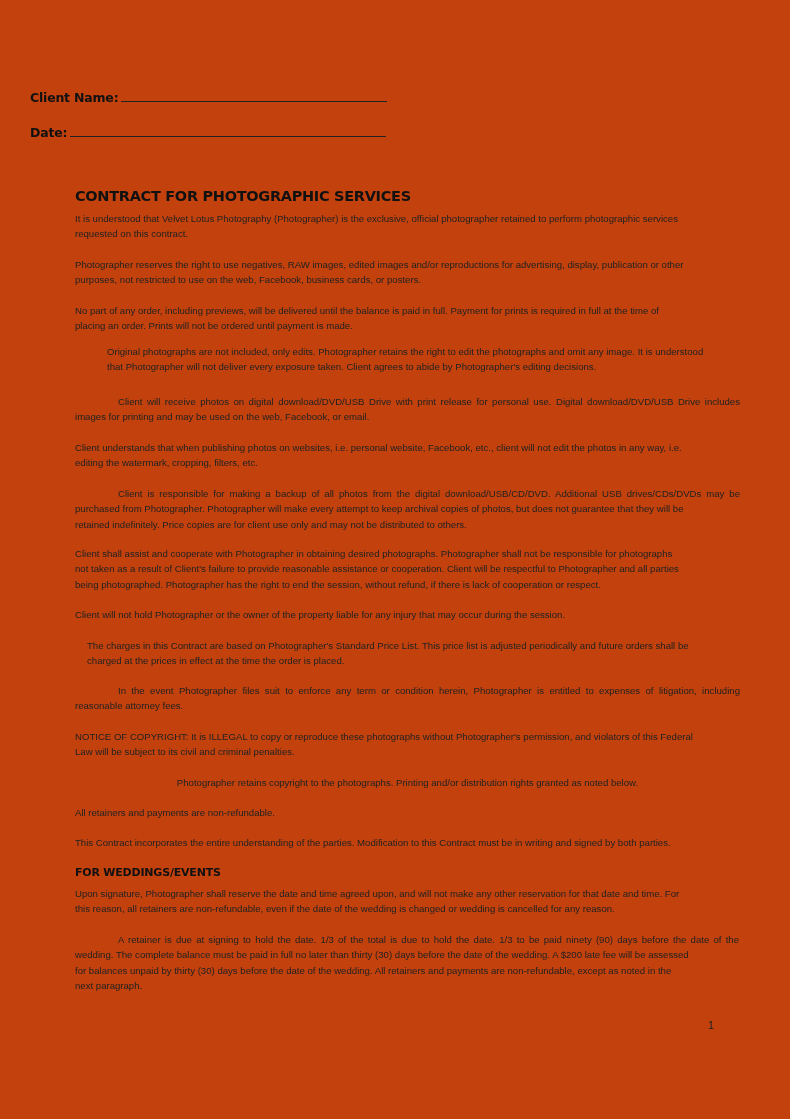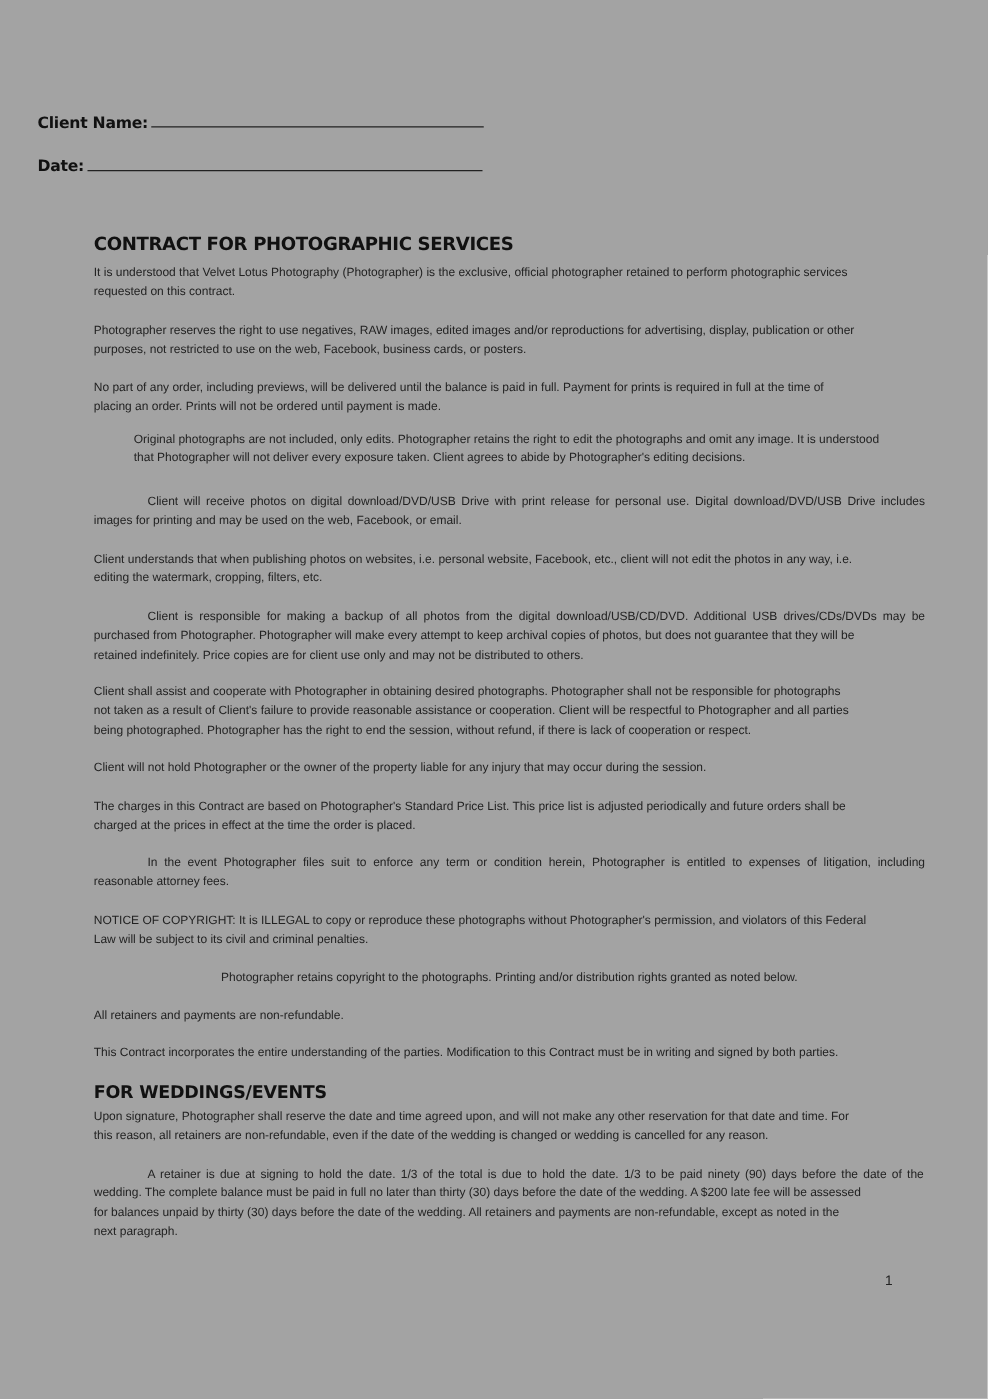--- a/index.html
+++ b/index.html
@@ -1,31 +1,31 @@
 <!DOCTYPE html>
 <html><head>
 <meta charset="utf-8">
 <style>
   html, body { margin: 0; padding: 0; background: #ffffff; }
   body { width: 790px; height: 1119px; position: relative; overflow: hidden; color: #1a1a1a; }
-  .page { position: absolute; left: 0; top: 0; width: 790px; height: 1119px; background: #a3a3a3; }
+  .page { position: absolute; left: 0; top: 0; width: 790px; height: 1119px; background: #c2410c; }
   .field {
     position: absolute; left: 30px;
     font-family: "DejaVu Sans", sans-serif; font-weight: bold; font-size: 12.5px; color: #111;
     letter-spacing: -0.2px; white-space: nowrap;
   }
   .field .line { display: inline-block; border-bottom: 1.2px solid #222; height: 12px; vertical-align: baseline; margin-left: 3px; }
   .h1 {
     position: absolute; left: 75px; top: 188px;
     font-family: "DejaVu Sans", sans-serif; font-weight: bold; font-size: 14.5px; color: #111;
     letter-spacing: -0.3px; white-space: nowrap;
   }
   .h2 {
     position: absolute; left: 75px; top: 866px;
-    font-family: "DejaVu Sans", sans-serif; font-weight: bold; font-size: 14px; color: #111;
+    font-family: "DejaVu Sans", sans-serif; font-weight: bold; font-size: 11px; color: #111;
     letter-spacing: -0.2px; white-space: nowrap;
   }
   .para {
     position: absolute; left: 75px; width: 665px;
     font-family: "Liberation Sans", sans-serif; font-size: 9.6px; line-height: 15.3px; color: #222;
   }
   .para .ln { display: block; white-space: nowrap; }
   .para .ln.just { text-align: justify; text-align-last: justify; white-space: normal; margin-left: 43px; }
   .pagenum {
     position: absolute; left: 708px; top: 1019px;
@@ -77,21 +77,21 @@
     <span class="ln">retained indefinitely. Price copies are for client use only and may not be distributed to others.</span>
   </div>
   <div class="para" style="top:546px;">
     <span class="ln">Client shall assist and cooperate with Photographer in obtaining desired photographs. Photographer shall not be responsible for photographs</span>
     <span class="ln">not taken as a result of Client's failure to provide reasonable assistance or cooperation. Client will be respectful to Photographer and all parties</span>
     <span class="ln">being photographed. Photographer has the right to end the session, without refund, if there is lack of cooperation or respect.</span>
   </div>
   <div class="para" style="top:607px;">
     <span class="ln">Client will not hold Photographer or the owner of the property liable for any injury that may occur during the session.</span>
   </div>
-  <div class="para" style="top:638px;">
+  <div class="para" style="top:638px;margin-left:12px;">
     <span class="ln">The charges in this Contract are based on Photographer's Standard Price List. This price list is adjusted periodically and future orders shall be</span>
     <span class="ln">charged at the prices in effect at the time the order is placed.</span>
   </div>
   <div class="para" style="top:683px;">
     <span class="ln just">In the event Photographer files suit to enforce any term or condition herein, Photographer is entitled to expenses of litigation, including</span>
     <span class="ln">reasonable attorney fees.</span>
   </div>
   <div class="para" style="top:729px;">
     <span class="ln">NOTICE OF COPYRIGHT: It is ILLEGAL to copy or reproduce these photographs without Photographer's permission, and violators of this Federal</span>
     <span class="ln">Law will be subject to its civil and criminal penalties.</span>

